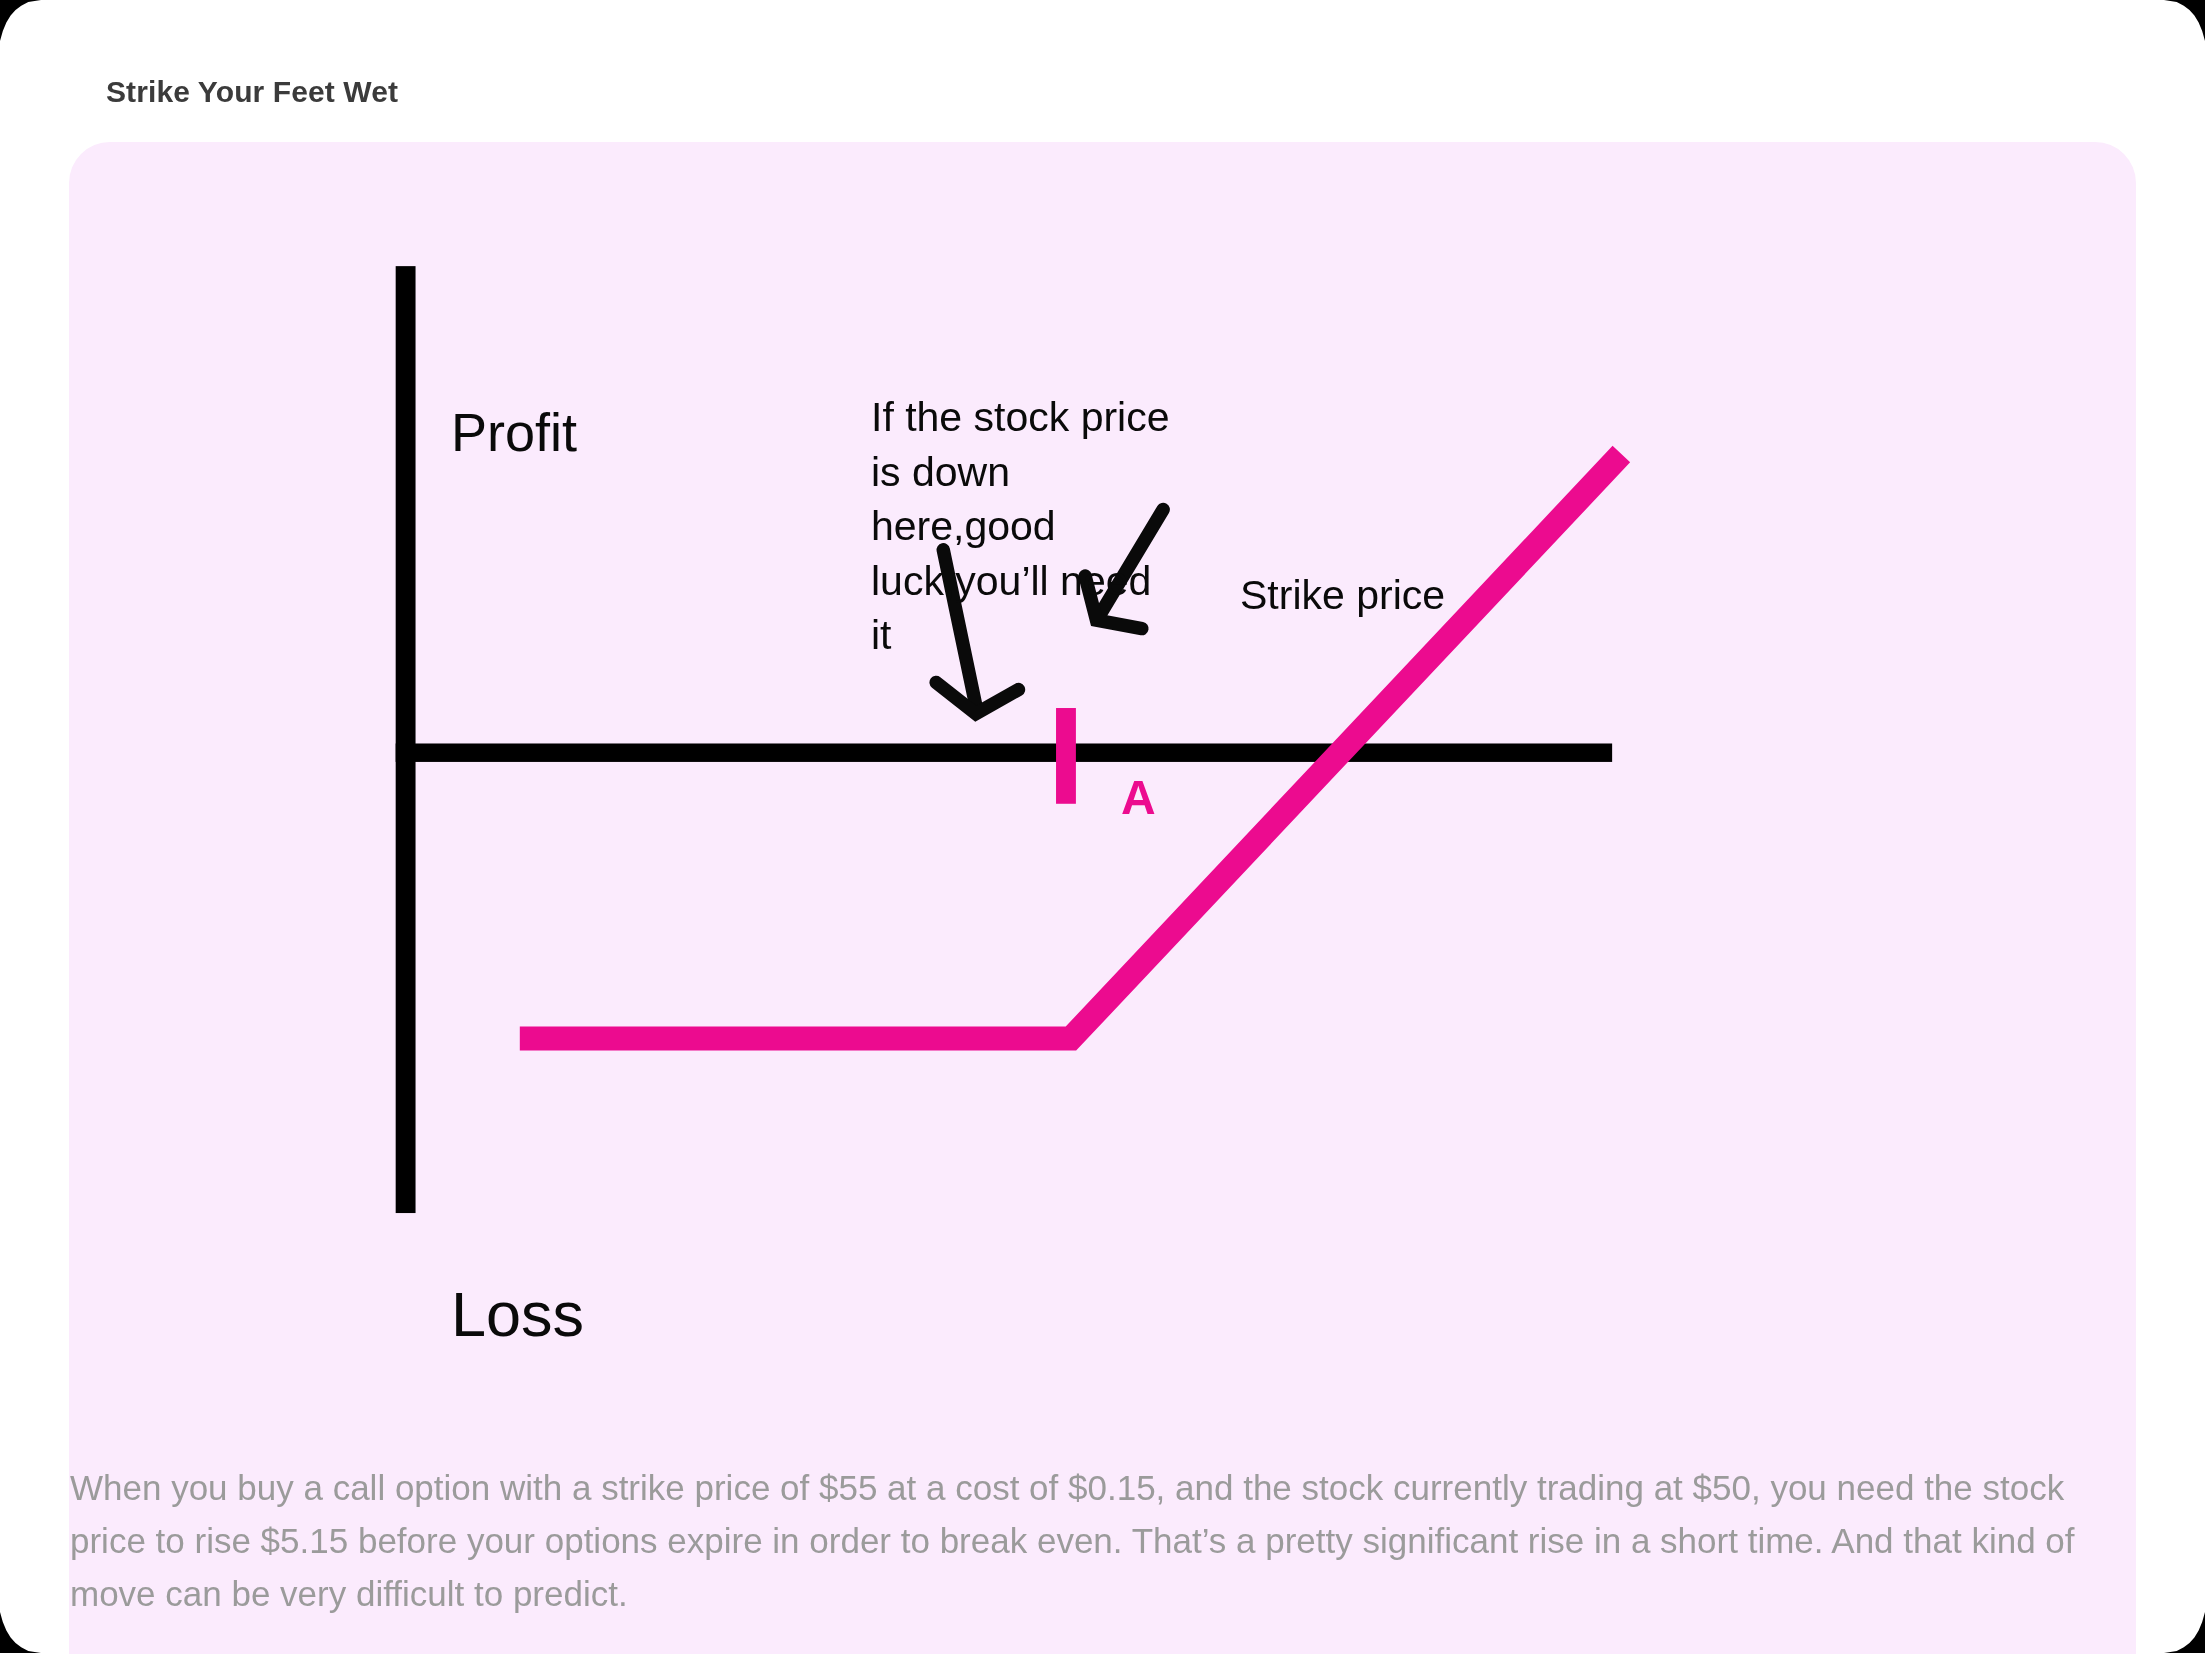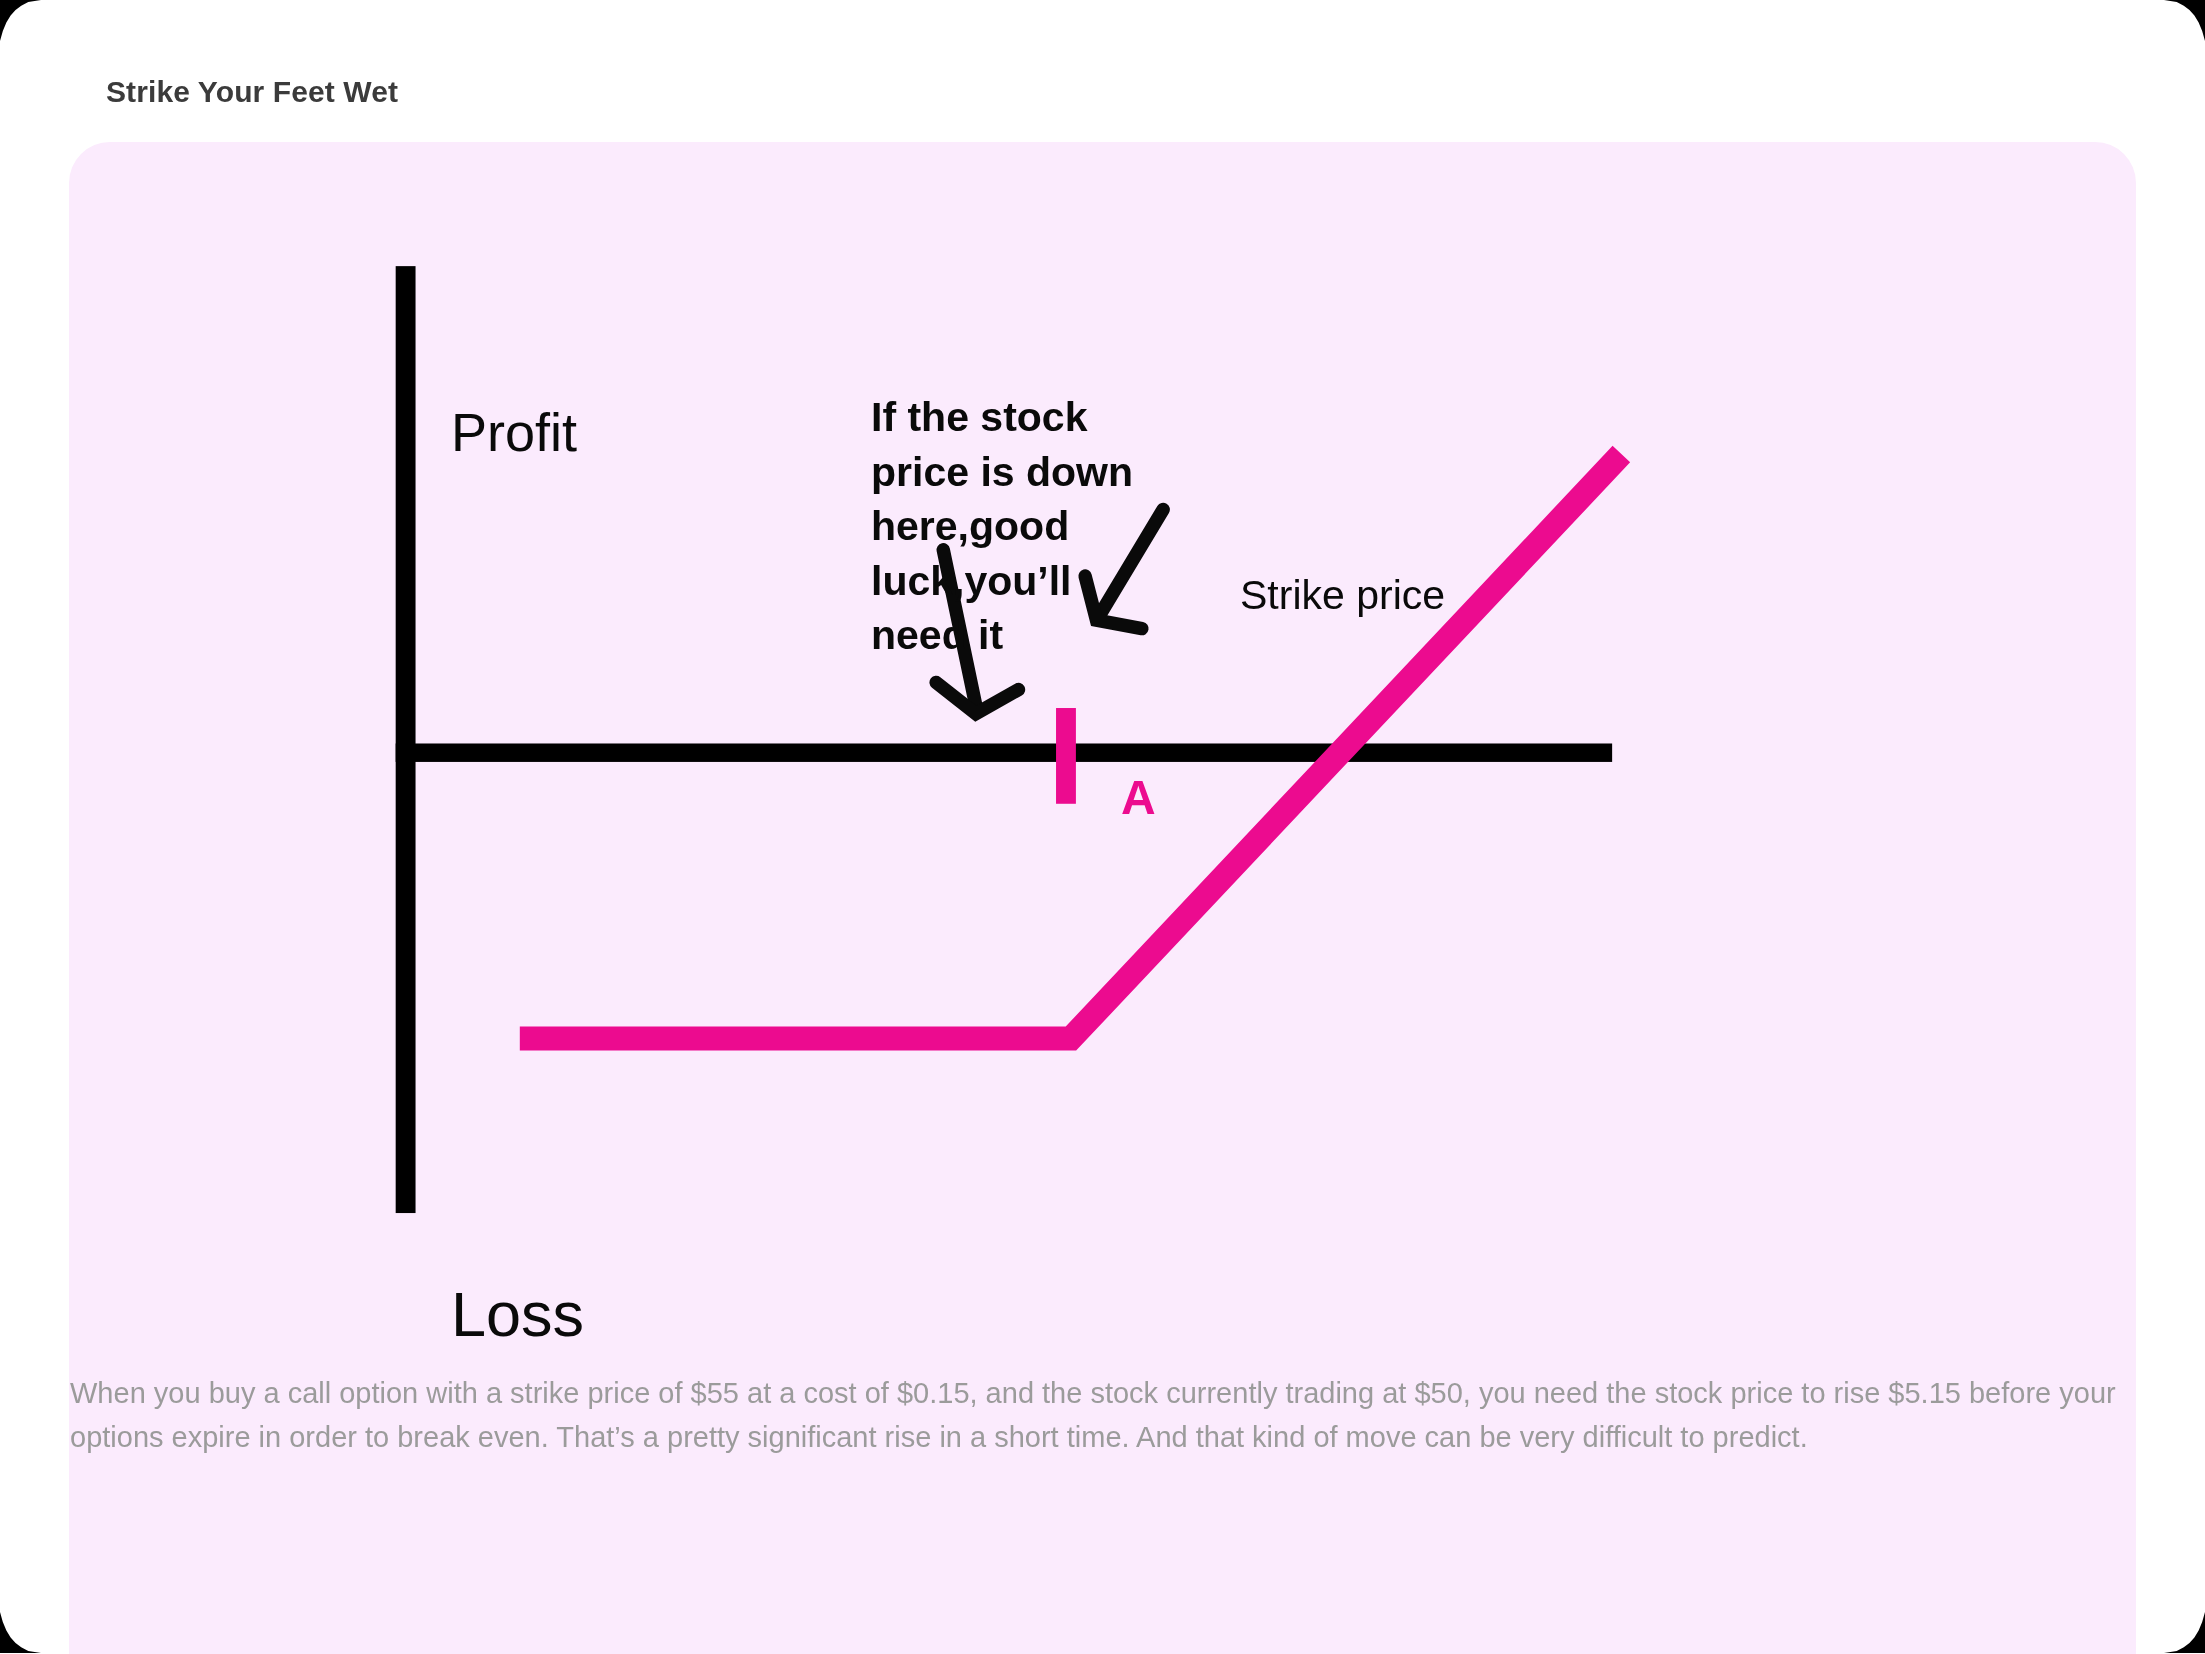--- a/index.html
+++ b/index.html
@@ -78,43 +78,42 @@
     top: 656px;
     font-size: 44px;
     line-height: 1.32;
   }
   .lbl-note {
     left: 802px;
     top: 248px;
     font-size: 41px;
     line-height: 1.33;
     width: 305px;
-    font-weight: bold;
   }
   .lbl-strike {
     left: 1171px;
     top: 429px;
     font-size: 41px;
     white-space: nowrap;
   }
   .lbl-marker {
     left: 1052px;
     top: 628px;
     font-size: 48px;
     font-weight: bold;
     color: #EC0B8F;
     letter-spacing: 0px;
   }
 
   .caption {
     position: absolute;
     left: 70px;
-    top: 1342px;
+    top: 1426px;
     width: 2079px;
-    font-size: 29px;
+    font-size: 35px;
     line-height: 1.52;
     color: #9b9b9b;
     font-family: "Liberation Sans", sans-serif;
   }
 </style>
 </head>
 <body>
 
 <span class="corner corner-tl">
   <svg width="41" height="41" viewBox="0 0 58 58" aria-hidden="true">

